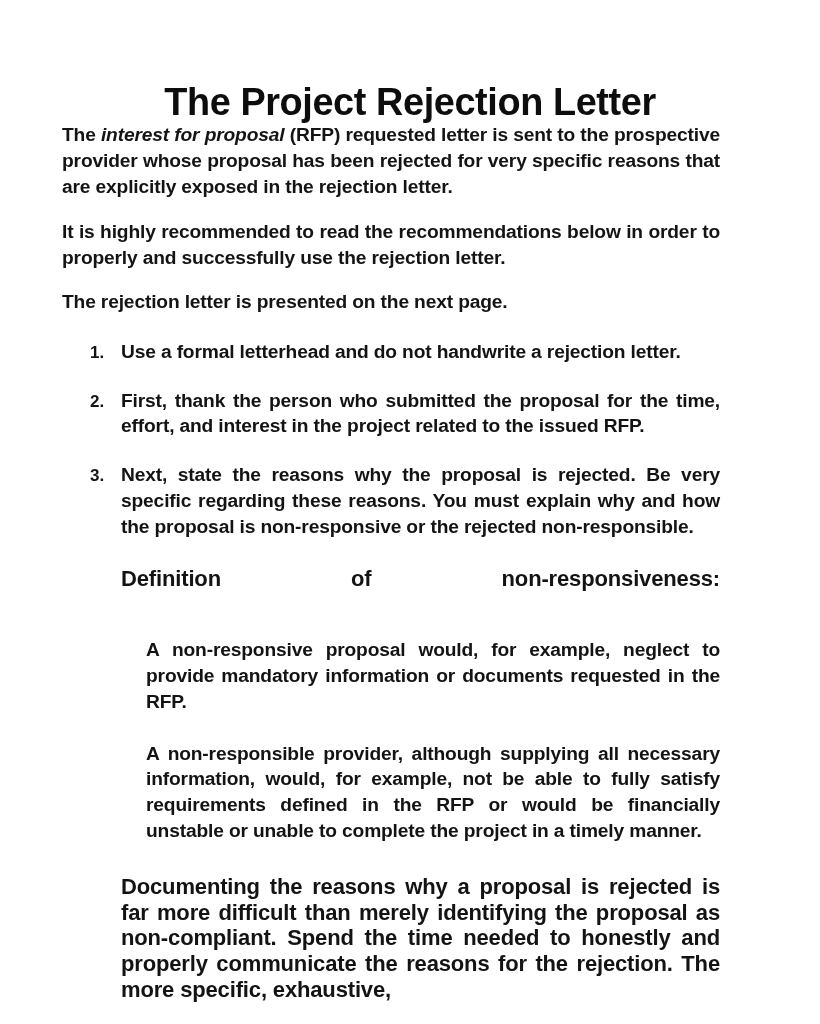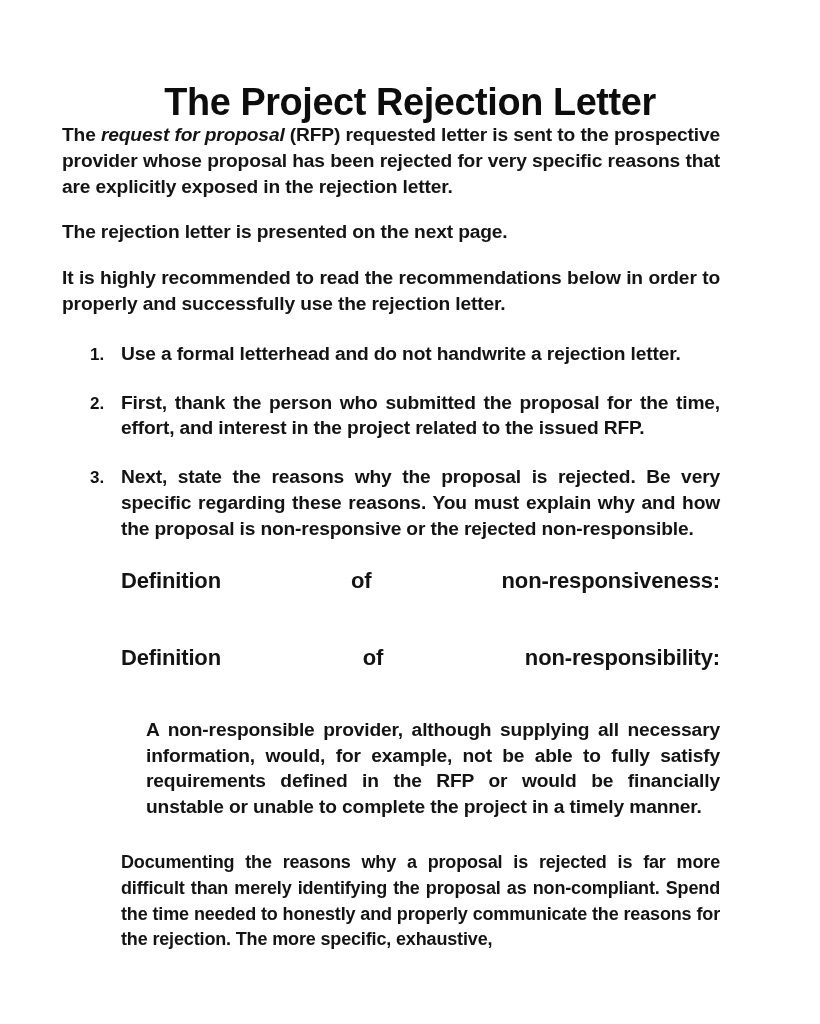--- a/index.html
+++ b/index.html
@@ -125,66 +125,66 @@
     line-height: 25.8px;
     font-weight: bold;
     text-align: justify;
     text-justify: inter-word;
     letter-spacing: -0.15px;
   }
 
   .closing {
     margin: 30px 0 0 0;
     padding-left: 59px;
-    font-size: 18px;
+    font-size: 22px;
     line-height: 25.8px;
     font-weight: bold;
     text-align: justify;
     text-justify: inter-word;
     letter-spacing: -0.15px;
   }
 </style>
 </head>
 <body>
 
 <div class="page">
 
   <h1 class="doc-title">The Project Rejection Letter</h1>
 
   <div class="content">
 
     <p class="para">
-      <span class="rg">The </span><span class="it">request for proposal</span><span class="rg"> (RFP) </span><span class="bd">requested letter</span><span class="rg"> is sent to the prospective provider whose proposal has been rejected for very specific reasons that are explicitly exposed in the rejection letter.</span>
+      <span class="rg">The </span><span class="it">interest for proposal</span><span class="rg"> (RFP) </span><span class="bd">requested letter</span><span class="rg"> is sent to the prospective provider whose proposal has been rejected for very specific reasons that are explicitly exposed in the rejection letter.</span>
     </p>
 
+    <p class="para tight">It is highly recommended to read the recommendations below in order to properly and successfully use the rejection letter.</p>
+
     <p class="para">The rejection letter is presented on the next page.</p>
-
-    <p class="para tight">It is highly recommended to read the recommendations below in order to properly and successfully use the rejection letter.</p>
 
     <ol class="reco">
 
       <li>
         <span class="marker">1.</span><span>Use a formal letterhead and do not handwrite a rejection letter.</span>
       </li>
 
       <li>
         <span class="marker">2.</span><span>First, thank the person who submitted the proposal for the time, effort, and interest in the project related to the issued RFP.</span>
       </li>
 
       <li>
         <span class="marker">3.</span><span>Next, state the reasons why the proposal is rejected. Be very specific regarding these reasons. You must explain why and how the proposal is </span><span class="bd">non-responsive</span><span> or the rejected </span><span class="bd">non-responsible</span><span>.</span>
       </li>
 
     </ol>
 
     <div class="defblock">
       <p class="def-head"><span>Definition</span> <span>of</span> <span>non-responsiveness:</span></p>
+      <p class="def-body"><span>A </span><span class="bd">non-responsive</span><span> proposal would, for example, neglect to provide mandatory information or documents requested in the RFP.</span></p>
     </div>
 
     <div class="defblock">
-      <p class="def-head"><span>Definition</span> <span>of</span> <span>non-responsibility:</span></p>
       <p class="def-body"><span>A </span><span class="bd">non-responsible</span><span> provider, although supplying all necessary information, would, for example, not be able to fully satisfy requirements defined in the RFP or would be financially unstable or unable to complete the project in a timely manner.</span></p>
     </div>
 
     <p class="closing">Documenting the reasons why a proposal is rejected is far more difficult than merely identifying the proposal as non-compliant. Spend the time needed to honestly and properly communicate the reasons for the rejection. The more specific, exhaustive,</p>
 
   </div>
 </div>
 
 </body></html>

